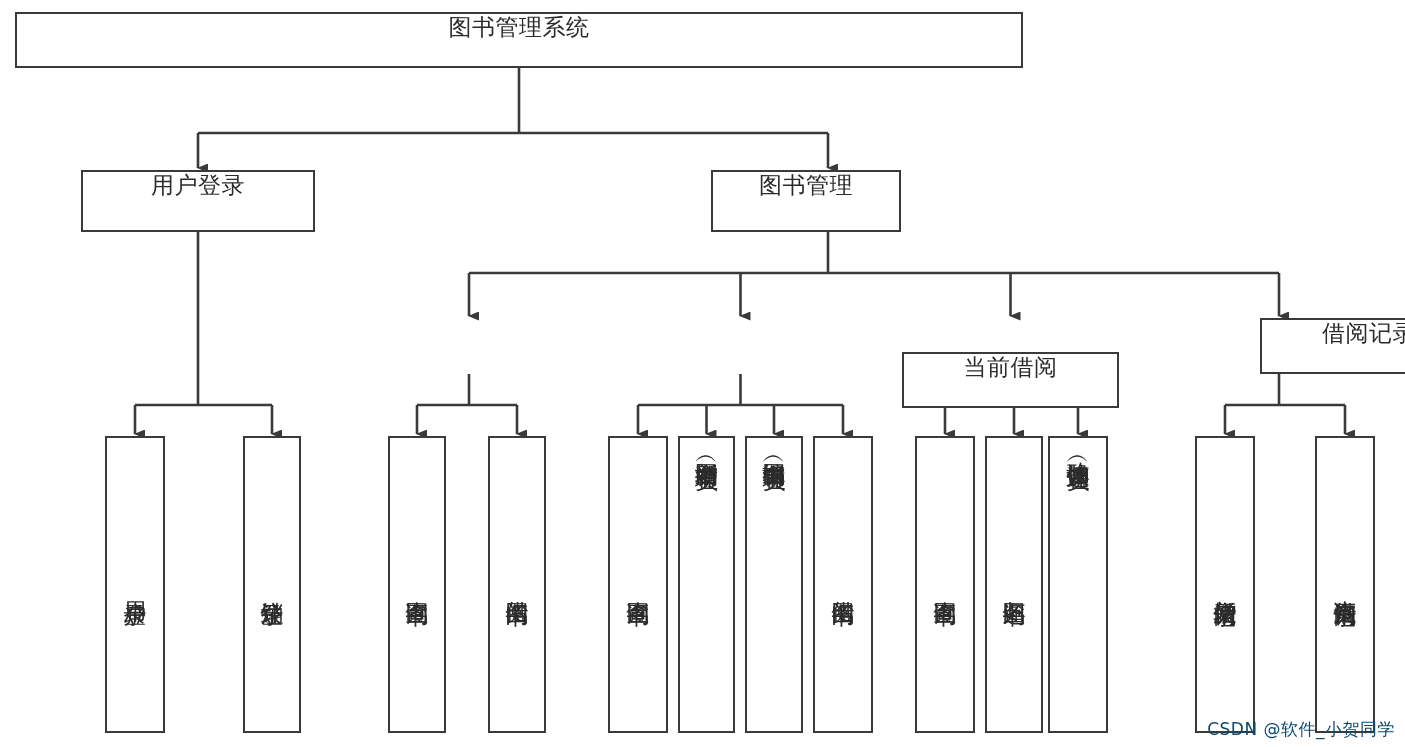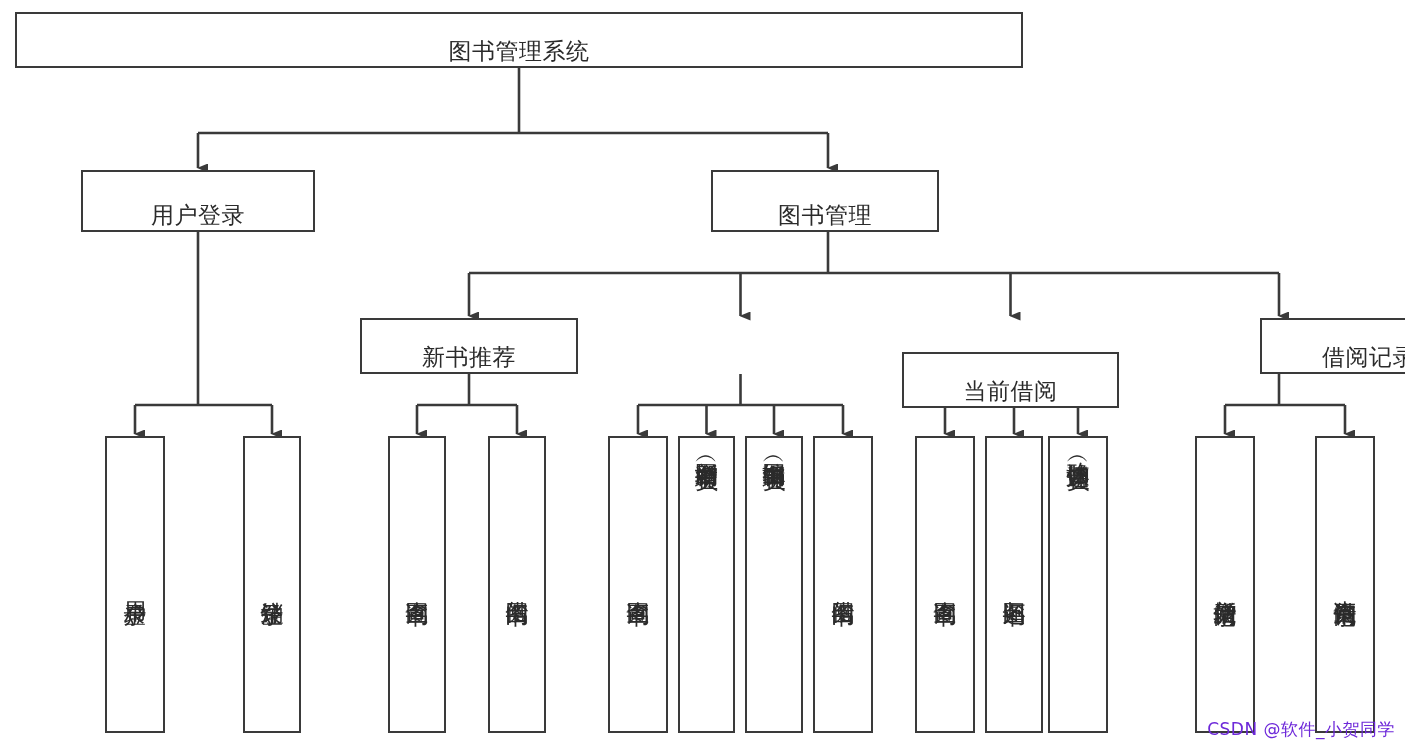--- a/index.html
+++ b/index.html
@@ -25,21 +25,21 @@
     width: 1405px;
     height: 747px;
     display: block;
   }
   .node-box {
     position: absolute;
     box-sizing: border-box;
     background: #ffffff;
     border: 2.5px solid #3a3a3a;
     display: flex;
-    align-items: flex-end;
+    align-items: flex-start;
     justify-content: center;
     overflow: hidden;
   }
   .node-label-h {
     font-size: 23px;
     color: #2b2b2b;
     line-height: 1.2;
     letter-spacing: 0.5px;
     white-space: nowrap;
   }
@@ -59,21 +59,21 @@
   }
   .node-box.vertical.centered {
     align-items: center;
     padding-top: 0;
   }
   .watermark {
     position: absolute;
     right: 10px;
     bottom: 6px;
     font-size: 17px;
-    color: #6d28d9;
+    color: #0c4a6e;
     white-space: nowrap;
     letter-spacing: 0.5px;
   }
 </style>
 </head>
 <body>
 
 <div id="diagram-root">
 
   <svg class="flow-canvas" viewBox="0 0 1405 747" preserveAspectRatio="none">
@@ -119,27 +119,24 @@
       </g>
   </svg>
 
   <div class="node-box" style="left: 15px; top: 12px; width: 1008px; height: 56px;">
     <span class="node-label-h">图书管理系统</span>
   </div>
 
   <div class="node-box" style="left: 81px; top: 170px; width: 234px; height: 62px;">
     <span class="node-label-h">用户登录</span>
   </div>
-  <div class="node-box" style="left: 711px; top: 170px; width: 228px; height: 62px;">
+  <div class="node-box" style="left: 711px; top: 170px; width: 190px; height: 62px;">
     <span class="node-label-h">图书管理</span>
   </div>
 
-  <div class="node-box" style="left: 360px; top: 318px; width: 218px; height: 56px;">
-    <span class="node-label-h">新书推荐</span>
-  </div>
   <div class="node-box" style="left: 902px; top: 318px; width: 217px; height: 56px; margin-top: 34px;">
     <span class="node-label-h">当前借阅</span>
   </div>
   <div class="node-box" style="left: 1238px; top: 318px; width: 218px; height: 56px; margin-left: 22px;">
     <span class="node-label-h">借阅记录</span>
   </div>
 
   <div class="node-box vertical centered" style="left: 105px; top: 436px; width: 60px; height: 297px;">
     <span class="node-label-v">用户登录</span>
   </div>

